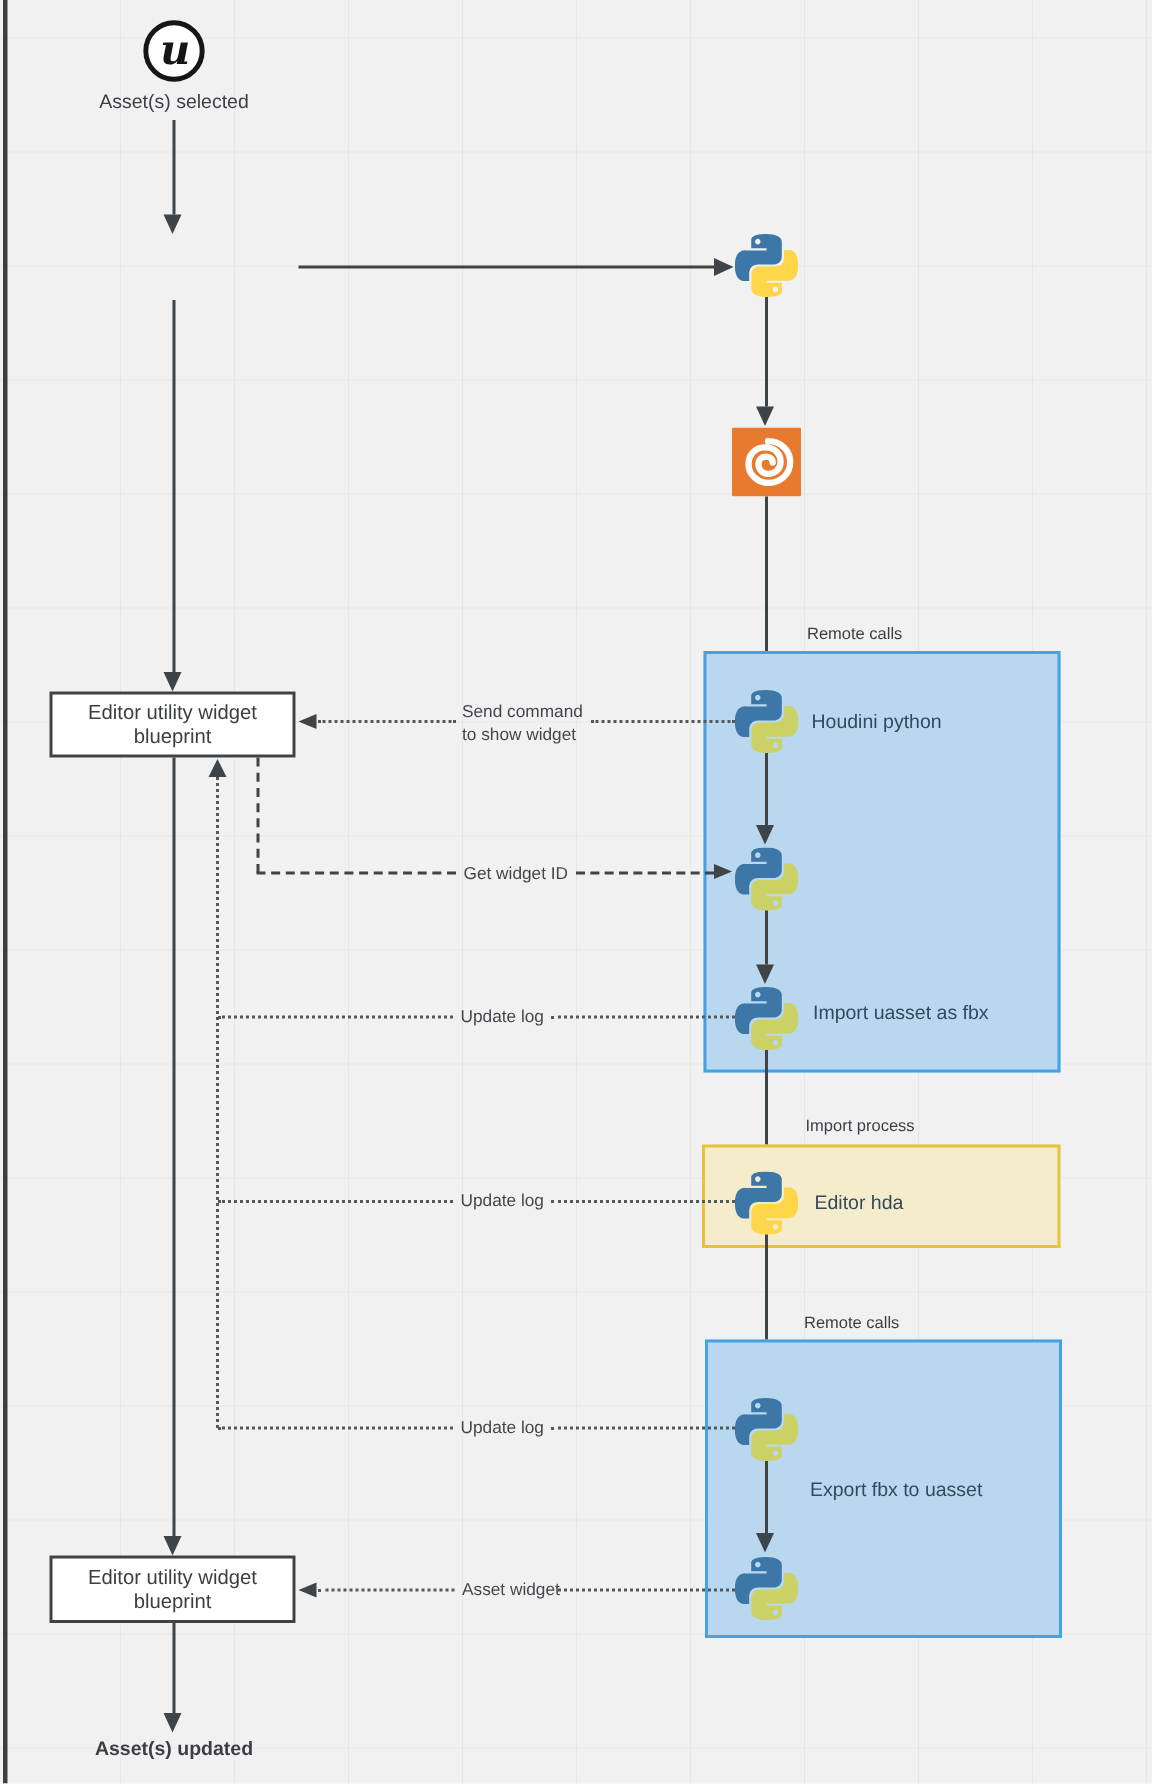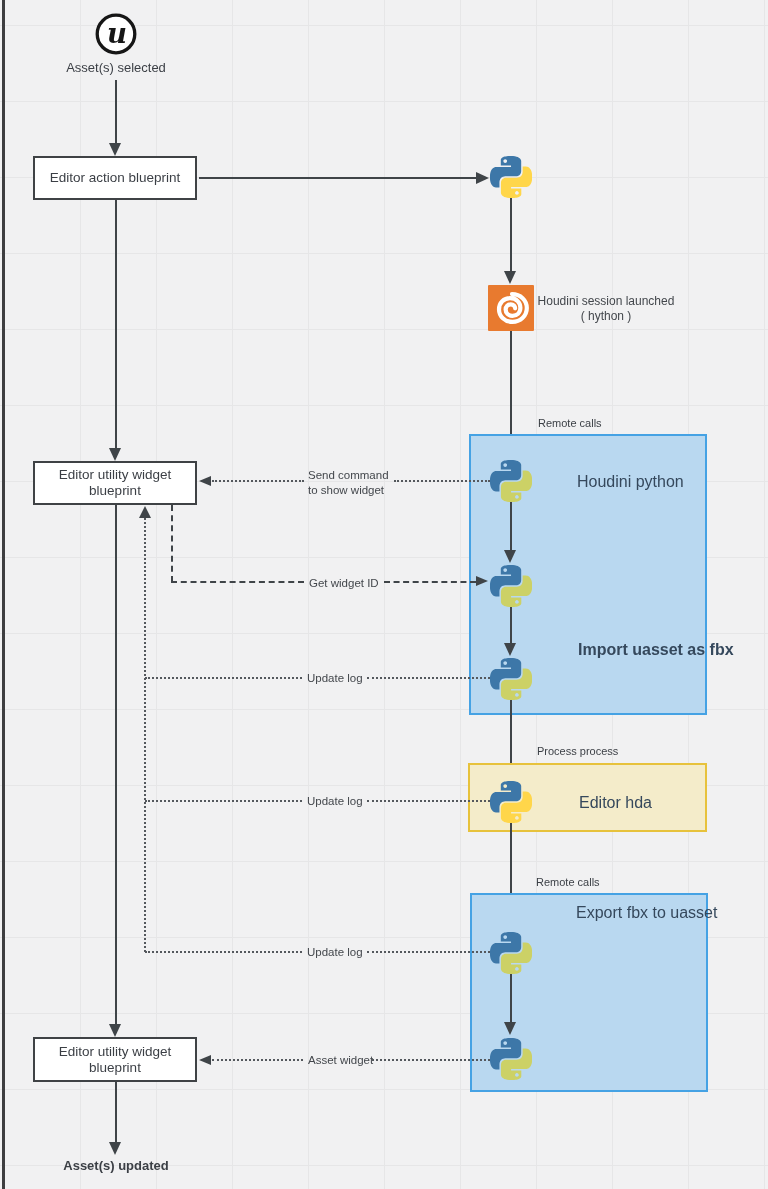--- a/index.html
+++ b/index.html
@@ -30,21 +30,21 @@
   
   .node{position:absolute;background:#ffffff;border:2px solid var(--box-border,#3f4245);
     display:flex;flex-direction:column;align-items:center;justify-content:center;
     font-size:13.5px;line-height:16px;text-align:center;color:var(--text,#3b3f45);box-sizing:border-box;}
   
   .zone-blue{position:absolute;background:var(--zone-blue-fill,#b9d8f0);border:2px solid var(--zone-blue-border,#45a2e4);box-sizing:border-box;}
   .zone-yellow{position:absolute;background:var(--zone-yellow-fill,#f4ecca);border:2px solid var(--zone-yellow-border,#e7c23c);box-sizing:border-box;}
   .zone-title{position:absolute;font-size:11px;color:var(--text,#3b3f45);white-space:nowrap;}
   
   .flow-label{position:absolute;font-size:13px;text-align:center;color:var(--text,#3b3f45);}
-  .step-label{position:absolute;font-size:16px;color:var(--text-zone,#35485c);white-space:nowrap;margin-left:36px;}
+  .step-label{position:absolute;font-size:13px;color:var(--text-zone,#35485c);white-space:nowrap;}
   .anno{position:absolute;font-size:11.5px;line-height:15px;color:var(--anno-text,#43474c);white-space:nowrap;}
   .lbl{position:absolute;font-size:11.5px;line-height:15px;color:var(--anno-text,#43474c);white-space:nowrap;}
   
   .icon{position:absolute;}
   .py-icon svg{display:block;width:100%;height:100%;}
   .py-top{fill:var(--python-blue,#3d77a8);}
   .py-bottom{fill:var(--python-yellow,#ffd64a);}
   .py-olive .py-bottom{fill:var(--python-olive,#ccd166);}
 </style>
 </head>
@@ -57,47 +57,40 @@
     <svg viewBox="0 0 48 48" width="44" height="44">
       <circle cx="24" cy="24" r="20.5" fill="#ffffff" stroke="#161616" stroke-width="3.6"></circle>
       <text x="25" y="33.5" font-size="30" font-family="DejaVu Serif, serif" font-style="italic" font-weight="bold" text-anchor="middle" fill="#161616">u</text>
     </svg>
   </div>
   <div class="flow-label" style="left:36px;top:60px;width:160px;">Asset(s) selected</div>
 
   <div class="vl" style="left:115px;top:80px;height:63px;"></div>
   <div class="ah ah-d" style="left:109px;top:143px;"></div>
 
-  <div class="node" style="left:33px;top:156px;width:164px;height:44px;">
-    <div>Editor action blueprint</div>
-  </div>
 
   <div class="hl" style="left:199px;top:177px;width:277px;"></div>
   <div class="ah ah-r" style="left:476px;top:172px;"></div>
 
   <div class="icon py-icon" style="left:490px;top:156px;width:42px;height:42px;">
     <svg viewBox="0 0 24 24">
       <path class="py-top" fill-rule="evenodd" d="M14.25.18l.9.2.73.26.59.3.45.32.34.34.25.34.16.33.1.3.04.26.02.2-.01.13V8.5l-.05.63-.13.55-.21.46-.26.38-.3.31-.33.25-.35.19-.35.14-.33.1-.3.07-.26.04-.21.02H8.77l-.69.05-.59.14-.5.22-.41.27-.33.32-.27.35-.2.36-.15.37-.1.35-.07.32-.04.27-.02.21v3.06H3.17l-.21-.03-.28-.07-.32-.12-.35-.18-.36-.26-.36-.36-.35-.46-.32-.59-.28-.73-.21-.88-.14-1.05-.05-1.23.06-1.22.16-1.04.24-.87.32-.71.36-.57.4-.44.42-.33.42-.24.4-.16.36-.1.32-.05.24-.01h.16l.06.01h8.16v-.83H6.18l-.01-2.75-.02-.37.05-.34.11-.31.17-.28.25-.26.31-.23.38-.2.44-.18.51-.15.58-.12.64-.1.71-.06.77-.04.84-.02 1.27.05zm-6.3 1.98l-.23.33-.08.41.08.41.23.34.33.22.41.09.41-.09.33-.22.23-.34.08-.41-.08-.41-.23-.33-.33-.22-.41-.09-.41.09z"></path>
       <path class="py-bottom" fill-rule="evenodd" d="M21.1 6.11l.28.06.32.12.35.18.36.27.36.35.35.47.32.59.28.73.21.88.14 1.04.05 1.23-.06 1.23-.16 1.04-.24.86-.32.71-.36.57-.4.45-.42.33-.42.24-.4.16-.36.09-.32.05-.24.02-.16-.01h-8.22v.82h5.84l.01 2.76.02.36-.05.34-.11.31-.17.29-.25.25-.31.24-.38.2-.44.17-.51.15-.58.13-.64.09-.71.07-.77.04-.84.01-1.27-.04-1.07-.14-.9-.2-.73-.25-.59-.3-.45-.33-.34-.34-.25-.34-.16-.33-.1-.3-.04-.25-.02-.2.01-.13v-5.34l.05-.64.13-.54.21-.46.26-.38.3-.32.33-.24.35-.2.35-.14.33-.1.3-.06.26-.04.21-.02.13-.01h5.84l.69-.05.59-.14.5-.21.41-.28.33-.32.27-.35.2-.36.15-.36.1-.35.07-.32.04-.28.02-.21V6.07h2.09l.14.01zm-6.47 14.25l-.23.33-.08.41.08.41.23.33.33.23.41.08.41-.08.33-.23.23-.33.08-.41-.08-.41-.23-.33-.33-.23-.41-.08-.41.08z"></path>
     </svg>
   </div>
 
   <div class="vl" style="left:510px;top:198px;height:73px;"></div>
   <div class="ah ah-d" style="left:504px;top:271px;"></div>
 
   <div class="icon" style="left:488px;top:285px;width:46px;height:46px;">
     <svg viewBox="0 0 48 48" width="46" height="46">
       <rect width="48" height="48" rx="1" fill="#e87a2f"></rect>
       <path d="M 25 9.5 C 34 9.5 40.5 16 40.5 24 C 40.5 32.5 33.5 38.5 25.5 38.5 C 17.5 38.5 11.5 32.5 11.5 25.5 C 11.5 18.5 16.5 13.8 23 13.8 C 29.5 13.8 33.8 18 33.8 23.8 C 33.8 29 30 32.2 25.5 32.2 C 21.3 32.2 18.4 29.4 18.4 25.6 C 18.4 22.3 20.8 20.2 23.8 20.2 C 26.6 20.2 28.3 22 28.3 24.3" fill="none" stroke="#ffffff" stroke-width="4.4" stroke-linecap="round"></path>
     </svg>
   </div>
-  <div class="anno" style="left:536px;top:294px;width:140px;text-align:center;font-size:12px;">
-    <div>Houdini session launched</div>
-    <div>( hython )</div>
-  </div>
 
   <div class="vl" style="left:510px;top:331px;height:112px;"></div>
   <div class="ah ah-d" style="left:504px;top:443px;"></div>
 
   <div class="zone-title" style="left:538px;top:417px;">Remote calls</div>
   <div class="zone-blue" style="left:469px;top:434px;width:238px;height:281px;"></div>
 
   <div class="icon py-icon py-olive" style="left:490px;top:460px;width:42px;height:42px;">
     <svg viewBox="0 0 24 24">
       <path class="py-top" fill-rule="evenodd" d="M14.25.18l.9.2.73.26.59.3.45.32.34.34.25.34.16.33.1.3.04.26.02.2-.01.13V8.5l-.05.63-.13.55-.21.46-.26.38-.3.31-.33.25-.35.19-.35.14-.33.1-.3.07-.26.04-.21.02H8.77l-.69.05-.59.14-.5.22-.41.27-.33.32-.27.35-.2.36-.15.37-.1.35-.07.32-.04.27-.02.21v3.06H3.17l-.21-.03-.28-.07-.32-.12-.35-.18-.36-.26-.36-.36-.35-.46-.32-.59-.28-.73-.21-.88-.14-1.05-.05-1.23.06-1.22.16-1.04.24-.87.32-.71.36-.57.4-.44.42-.33.42-.24.4-.16.36-.1.32-.05.24-.01h.16l.06.01h8.16v-.83H6.18l-.01-2.75-.02-.37.05-.34.11-.31.17-.28.25-.26.31-.23.38-.2.44-.18.51-.15.58-.12.64-.1.71-.06.77-.04.84-.02 1.27.05zm-6.3 1.98l-.23.33-.08.41.08.41.23.34.33.22.41.09.41-.09.33-.22.23-.34.08-.41-.08-.41-.23-.33-.33-.22-.41-.09-.41.09z"></path>
@@ -118,21 +111,21 @@
 
   <div class="vl" style="left:510px;top:607px;height:36px;"></div>
   <div class="ah ah-d" style="left:504px;top:643px;"></div>
 
   <div class="icon py-icon py-olive" style="left:490px;top:658px;width:42px;height:42px;">
     <svg viewBox="0 0 24 24">
       <path class="py-top" fill-rule="evenodd" d="M14.25.18l.9.2.73.26.59.3.45.32.34.34.25.34.16.33.1.3.04.26.02.2-.01.13V8.5l-.05.63-.13.55-.21.46-.26.38-.3.31-.33.25-.35.19-.35.14-.33.1-.3.07-.26.04-.21.02H8.77l-.69.05-.59.14-.5.22-.41.27-.33.32-.27.35-.2.36-.15.37-.1.35-.07.32-.04.27-.02.21v3.06H3.17l-.21-.03-.28-.07-.32-.12-.35-.18-.36-.26-.36-.36-.35-.46-.32-.59-.28-.73-.21-.88-.14-1.05-.05-1.23.06-1.22.16-1.04.24-.87.32-.71.36-.57.4-.44.42-.33.42-.24.4-.16.36-.1.32-.05.24-.01h.16l.06.01h8.16v-.83H6.18l-.01-2.75-.02-.37.05-.34.11-.31.17-.28.25-.26.31-.23.38-.2.44-.18.51-.15.58-.12.64-.1.71-.06.77-.04.84-.02 1.27.05zm-6.3 1.98l-.23.33-.08.41.08.41.23.34.33.22.41.09.41-.09.33-.22.23-.34.08-.41-.08-.41-.23-.33-.33-.22-.41-.09-.41.09z"></path>
       <path class="py-bottom" fill-rule="evenodd" d="M21.1 6.11l.28.06.32.12.35.18.36.27.36.35.35.47.32.59.28.73.21.88.14 1.04.05 1.23-.06 1.23-.16 1.04-.24.86-.32.71-.36.57-.4.45-.42.33-.42.24-.4.16-.36.09-.32.05-.24.02-.16-.01h-8.22v.82h5.84l.01 2.76.02.36-.05.34-.11.31-.17.29-.25.25-.31.24-.38.2-.44.17-.51.15-.58.13-.64.09-.71.07-.77.04-.84.01-1.27-.04-1.07-.14-.9-.2-.73-.25-.59-.3-.45-.33-.34-.34-.25-.34-.16-.33-.1-.3-.04-.25-.02-.2.01-.13v-5.34l.05-.64.13-.54.21-.46.26-.38.3-.32.33-.24.35-.2.35-.14.33-.1.3-.06.26-.04.21-.02.13-.01h5.84l.69-.05.59-.14.5-.21.41-.28.33-.32.27-.35.2-.36.15-.36.1-.35.07-.32.04-.28.02-.21V6.07h2.09l.14.01zm-6.47 14.25l-.23.33-.08.41.08.41.23.33.33.23.41.08.41-.08.33-.23.23-.33.08-.41-.08-.41-.23-.33-.33-.23-.41-.08-.41.08z"></path>
     </svg>
   </div>
-  <div class="step-label" style="left:542px;top:641px;font-weight:bold;">Import uasset as fbx</div>
+  <div class="step-label" style="left:542px;top:667px;">Import uasset as fbx</div>
 
   <div class="vl" style="left:115px;top:200px;height:248px;"></div>
   <div class="ah ah-d" style="left:109px;top:448px;"></div>
   <div class="node" style="left:33px;top:461px;width:164px;height:44px;">
     <div>Editor utility widget</div>
     <div>blueprint</div>
   </div>
 
   <div class="ah ah-l" style="left:199px;top:476px;"></div>
   <div class="dot-h" style="left:212px;top:480px;width:92px;"></div>
@@ -150,21 +143,21 @@
 
   <div class="ah ah-u" style="left:139px;top:506px;"></div>
   <div class="dot-v" style="left:144px;top:518px;height:434px;"></div>
 
   <div class="dot-h" style="left:145px;top:677px;width:157px;"></div>
   <div class="lbl" style="left:307px;top:671px;">Update log</div>
   <div class="dot-h" style="left:367px;top:677px;width:123px;"></div>
 
   <div class="vl" style="left:510px;top:700px;height:65px;"></div>
   <div class="ah ah-d" style="left:504px;top:765px;"></div>
-  <div class="zone-title" style="left:537px;top:745px;">Process process</div>
+  <div class="zone-title" style="left:537px;top:745px;">Import process</div>
   <div class="zone-yellow" style="left:468px;top:763px;width:239px;height:69px;"></div>
 
   <div class="icon py-icon" style="left:490px;top:781px;width:42px;height:42px;">
     <svg viewBox="0 0 24 24">
       <path class="py-top" fill-rule="evenodd" d="M14.25.18l.9.2.73.26.59.3.45.32.34.34.25.34.16.33.1.3.04.26.02.2-.01.13V8.5l-.05.63-.13.55-.21.46-.26.38-.3.31-.33.25-.35.19-.35.14-.33.1-.3.07-.26.04-.21.02H8.77l-.69.05-.59.14-.5.22-.41.27-.33.32-.27.35-.2.36-.15.37-.1.35-.07.32-.04.27-.02.21v3.06H3.17l-.21-.03-.28-.07-.32-.12-.35-.18-.36-.26-.36-.36-.35-.46-.32-.59-.28-.73-.21-.88-.14-1.05-.05-1.23.06-1.22.16-1.04.24-.87.32-.71.36-.57.4-.44.42-.33.42-.24.4-.16.36-.1.32-.05.24-.01h.16l.06.01h8.16v-.83H6.18l-.01-2.75-.02-.37.05-.34.11-.31.17-.28.25-.26.31-.23.38-.2.44-.18.51-.15.58-.12.64-.1.71-.06.77-.04.84-.02 1.27.05zm-6.3 1.98l-.23.33-.08.41.08.41.23.34.33.22.41.09.41-.09.33-.22.23-.34.08-.41-.08-.41-.23-.33-.33-.22-.41-.09-.41.09z"></path>
       <path class="py-bottom" fill-rule="evenodd" d="M21.1 6.11l.28.06.32.12.35.18.36.27.36.35.35.47.32.59.28.73.21.88.14 1.04.05 1.23-.06 1.23-.16 1.04-.24.86-.32.71-.36.57-.4.45-.42.33-.42.24-.4.16-.36.09-.32.05-.24.02-.16-.01h-8.22v.82h5.84l.01 2.76.02.36-.05.34-.11.31-.17.29-.25.25-.31.24-.38.2-.44.17-.51.15-.58.13-.64.09-.71.07-.77.04-.84.01-1.27-.04-1.07-.14-.9-.2-.73-.25-.59-.3-.45-.33-.34-.34-.25-.34-.16-.33-.1-.3-.04-.25-.02-.2.01-.13v-5.34l.05-.64.13-.54.21-.46.26-.38.3-.32.33-.24.35-.2.35-.14.33-.1.3-.06.26-.04.21-.02.13-.01h5.84l.69-.05.59-.14.5-.21.41-.28.33-.32.27-.35.2-.36.15-.36.1-.35.07-.32.04-.28.02-.21V6.07h2.09l.14.01zm-6.47 14.25l-.23.33-.08.41.08.41.23.33.33.23.41.08.41-.08.33-.23.23-.33.08-.41-.08-.41-.23-.33-.33-.23-.41-.08-.41.08z"></path>
     </svg>
   </div>
   <div class="step-label" style="left:543px;top:794px;">Editor hda</div>
 
@@ -176,21 +169,21 @@
   <div class="ah ah-d" style="left:504px;top:917px;"></div>
   <div class="zone-title" style="left:536px;top:876px;">Remote calls</div>
   <div class="zone-blue" style="left:470px;top:893px;width:238px;height:199px;"></div>
 
   <div class="icon py-icon py-olive" style="left:490px;top:932px;width:42px;height:42px;">
     <svg viewBox="0 0 24 24">
       <path class="py-top" fill-rule="evenodd" d="M14.25.18l.9.2.73.26.59.3.45.32.34.34.25.34.16.33.1.3.04.26.02.2-.01.13V8.5l-.05.63-.13.55-.21.46-.26.38-.3.31-.33.25-.35.19-.35.14-.33.1-.3.07-.26.04-.21.02H8.77l-.69.05-.59.14-.5.22-.41.27-.33.32-.27.35-.2.36-.15.37-.1.35-.07.32-.04.27-.02.21v3.06H3.17l-.21-.03-.28-.07-.32-.12-.35-.18-.36-.26-.36-.36-.35-.46-.32-.59-.28-.73-.21-.88-.14-1.05-.05-1.23.06-1.22.16-1.04.24-.87.32-.71.36-.57.4-.44.42-.33.42-.24.4-.16.36-.1.32-.05.24-.01h.16l.06.01h8.16v-.83H6.18l-.01-2.75-.02-.37.05-.34.11-.31.17-.28.25-.26.31-.23.38-.2.44-.18.51-.15.58-.12.64-.1.71-.06.77-.04.84-.02 1.27.05zm-6.3 1.98l-.23.33-.08.41.08.41.23.34.33.22.41.09.41-.09.33-.22.23-.34.08-.41-.08-.41-.23-.33-.33-.22-.41-.09-.41.09z"></path>
       <path class="py-bottom" fill-rule="evenodd" d="M21.1 6.11l.28.06.32.12.35.18.36.27.36.35.35.47.32.59.28.73.21.88.14 1.04.05 1.23-.06 1.23-.16 1.04-.24.86-.32.71-.36.57-.4.45-.42.33-.42.24-.4.16-.36.09-.32.05-.24.02-.16-.01h-8.22v.82h5.84l.01 2.76.02.36-.05.34-.11.31-.17.29-.25.25-.31.24-.38.2-.44.17-.51.15-.58.13-.64.09-.71.07-.77.04-.84.01-1.27-.04-1.07-.14-.9-.2-.73-.25-.59-.3-.45-.33-.34-.34-.25-.34-.16-.33-.1-.3-.04-.25-.02-.2.01-.13v-5.34l.05-.64.13-.54.21-.46.26-.38.3-.32.33-.24.35-.2.35-.14.33-.1.3-.06.26-.04.21-.02.13-.01h5.84l.69-.05.59-.14.5-.21.41-.28.33-.32.27-.35.2-.36.15-.36.1-.35.07-.32.04-.28.02-.21V6.07h2.09l.14.01zm-6.47 14.25l-.23.33-.08.41.08.41.23.33.33.23.41.08.41-.08.33-.23.23-.33.08-.41-.08-.41-.23-.33-.33-.23-.41-.08-.41.08z"></path>
     </svg>
   </div>
-  <div class="step-label" style="left:540px;top:904px;">Export fbx to uasset</div>
+  <div class="step-label" style="left:540px;top:985px;">Export fbx to uasset</div>
 
   <div class="dot-h" style="left:145px;top:951px;width:157px;"></div>
   <div class="lbl" style="left:307px;top:945px;">Update log</div>
   <div class="dot-h" style="left:367px;top:951px;width:123px;"></div>
 
   <div class="vl" style="left:510px;top:974px;height:48px;"></div>
   <div class="ah ah-d" style="left:504px;top:1022px;"></div>
 
   <div class="icon py-icon py-olive" style="left:490px;top:1038px;width:42px;height:42px;">
     <svg viewBox="0 0 24 24">

